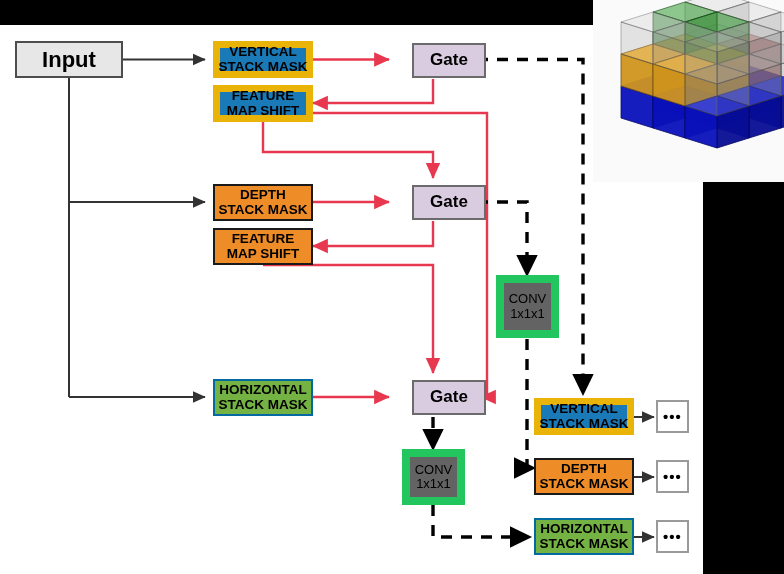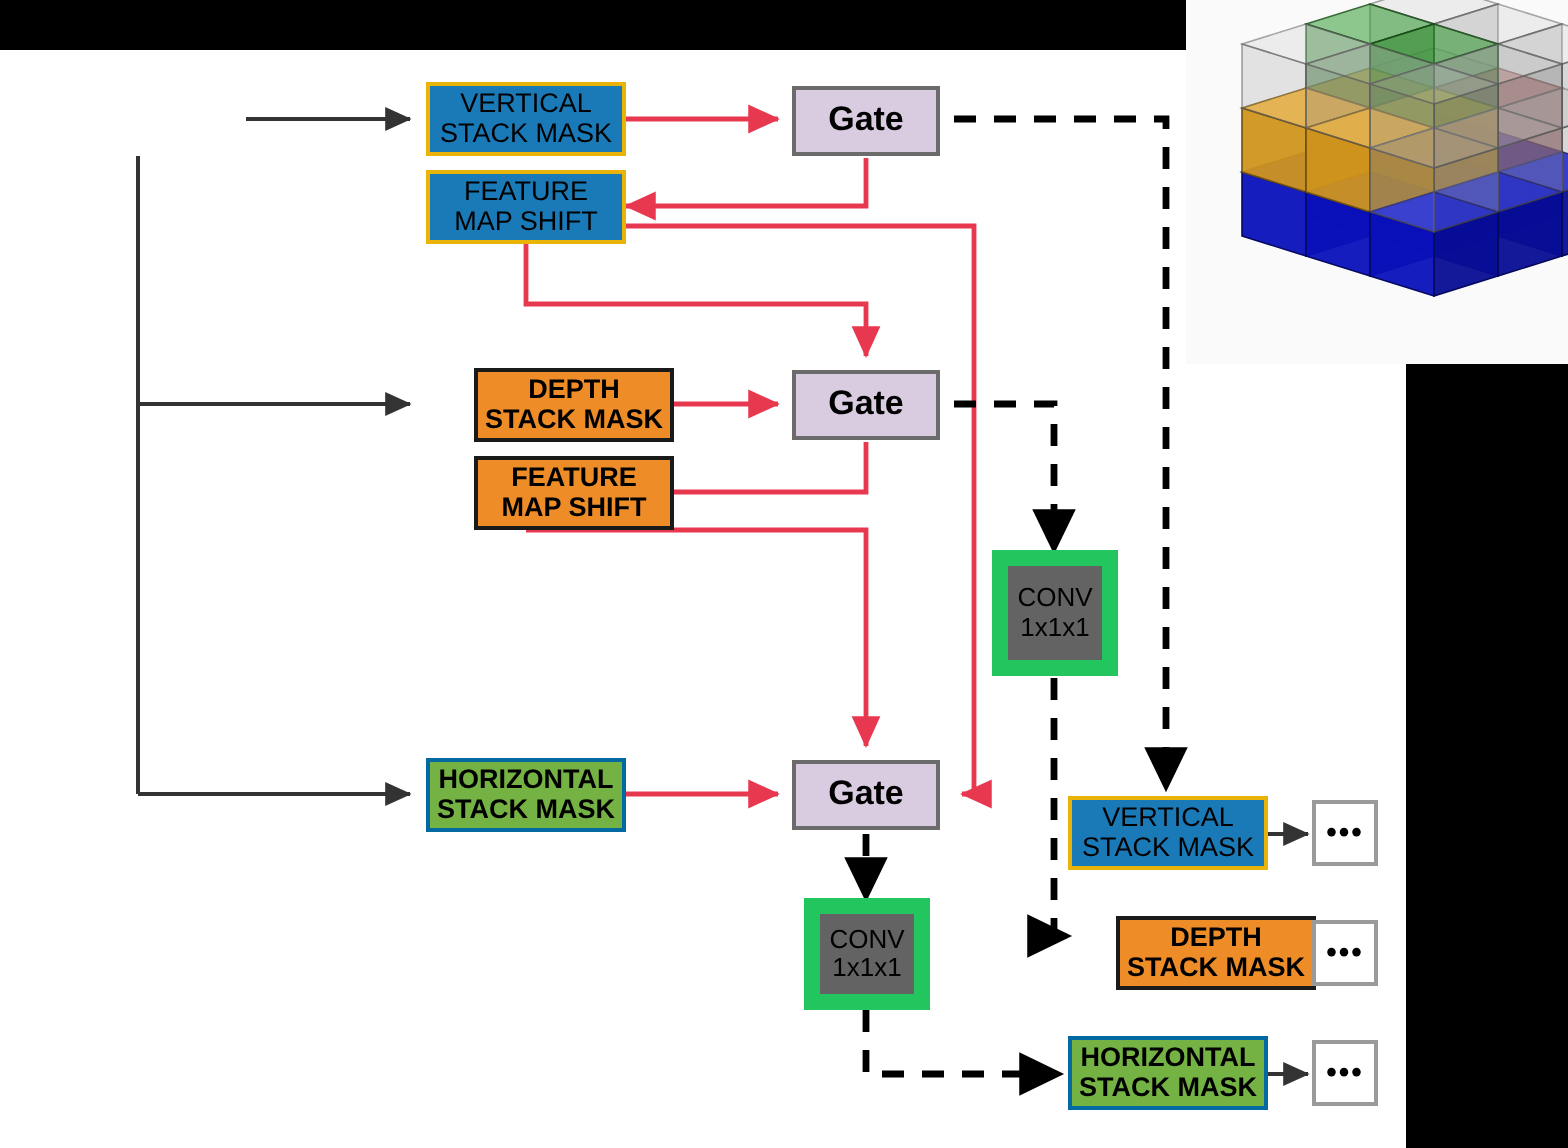--- a/index.html
+++ b/index.html
@@ -10,24 +10,24 @@
   .blackband{position:absolute;background:#000000;}
 
   svg#wires{position:absolute;left:0;top:0;width:784px;height:574px;}
 
   .node{position:absolute;box-sizing:border-box;display:flex;flex-direction:column;
         align-items:center;justify-content:center;text-align:center;
         border:2px solid #4d4d4d;line-height:1.08;}
   .node .ln{display:block;white-space:nowrap;}
 
   .n-input{background:#e7e7e7;border:2px solid #4d4d4d;font-size:22px;font-weight:bold;color:#000;}
-  .n-blue{background:#1a7ab8;color:#000;font-size:13.5px;font-weight:normal;border:2px solid #eab308;}
-  .n-orange{background:#ee8c27;color:#000;font-size:13.5px;font-weight:bold;border:2px solid #1a1a1a;margin-left:24px;}
+  .n-blue{background:#1a7ab8;color:#000;font-size:13.5px;font-weight:bold;border:7px solid #eab308;}
+  .n-orange{background:#ee8c27;color:#000;font-size:13.5px;font-weight:bold;border:2px solid #1a1a1a;}
   .n-green{background:#74b243;color:#000;font-size:13.5px;font-weight:bold;border:2px solid #0369a1;}
-  .n-gate{background:#d9cbe0;color:#000;font-size:17px;font-weight:bold;border:2px solid #6b6b6b;}
+  .n-gate{background:#d9cbe0;color:#000;font-size:17px;font-weight:bold;border:2px solid #6b6b6b;margin-left:16px;}
   .n-conv{background:#636363;color:#000;font-size:13px;font-weight:normal;border:8px solid #22c55e;}
   .n-dots{background:#ffffff;color:#000;font-size:15px;font-weight:bold;border:2px solid #9a9a9a;
           letter-spacing:1px;line-height:0.4;}
 
   
   #cube{position:absolute;left:593px;top:0px;width:191px;height:182px;background:#fafafa;overflow:hidden;}
   #cube svg{position:absolute;left:0;top:0;}
 </style>
 </head>
 <body>
@@ -89,20 +89,23 @@
       <path d="M433,505 L433,537 L528,537" marker-end="url(#adash)"></path>
     </g>
 
     <g fill="none" stroke="#333333" stroke-width="2">
       <path d="M634,417 L654,417" marker-end="url(#ablk)"></path>
       <path d="M634,477 L654,477" marker-end="url(#ablk)"></path>
       <path d="M634,537 L654,537" marker-end="url(#ablk)"></path>
     </g>
   </svg>
 
+  <div class="node n-input" style="left:15px;top:41px;width:108px;height:37px;">
+    <span class="ln">Input</span>
+  </div>
 
   <div class="node n-blue" style="left:213px;top:41px;width:100px;height:37px;">
     <span class="ln">VERTICAL</span>
     <span class="ln">STACK MASK</span>
   </div>
 
   <div class="node n-blue" style="left:213px;top:85px;width:100px;height:37px;">
     <span class="ln">FEATURE</span>
     <span class="ln">MAP SHIFT</span>
   </div>

